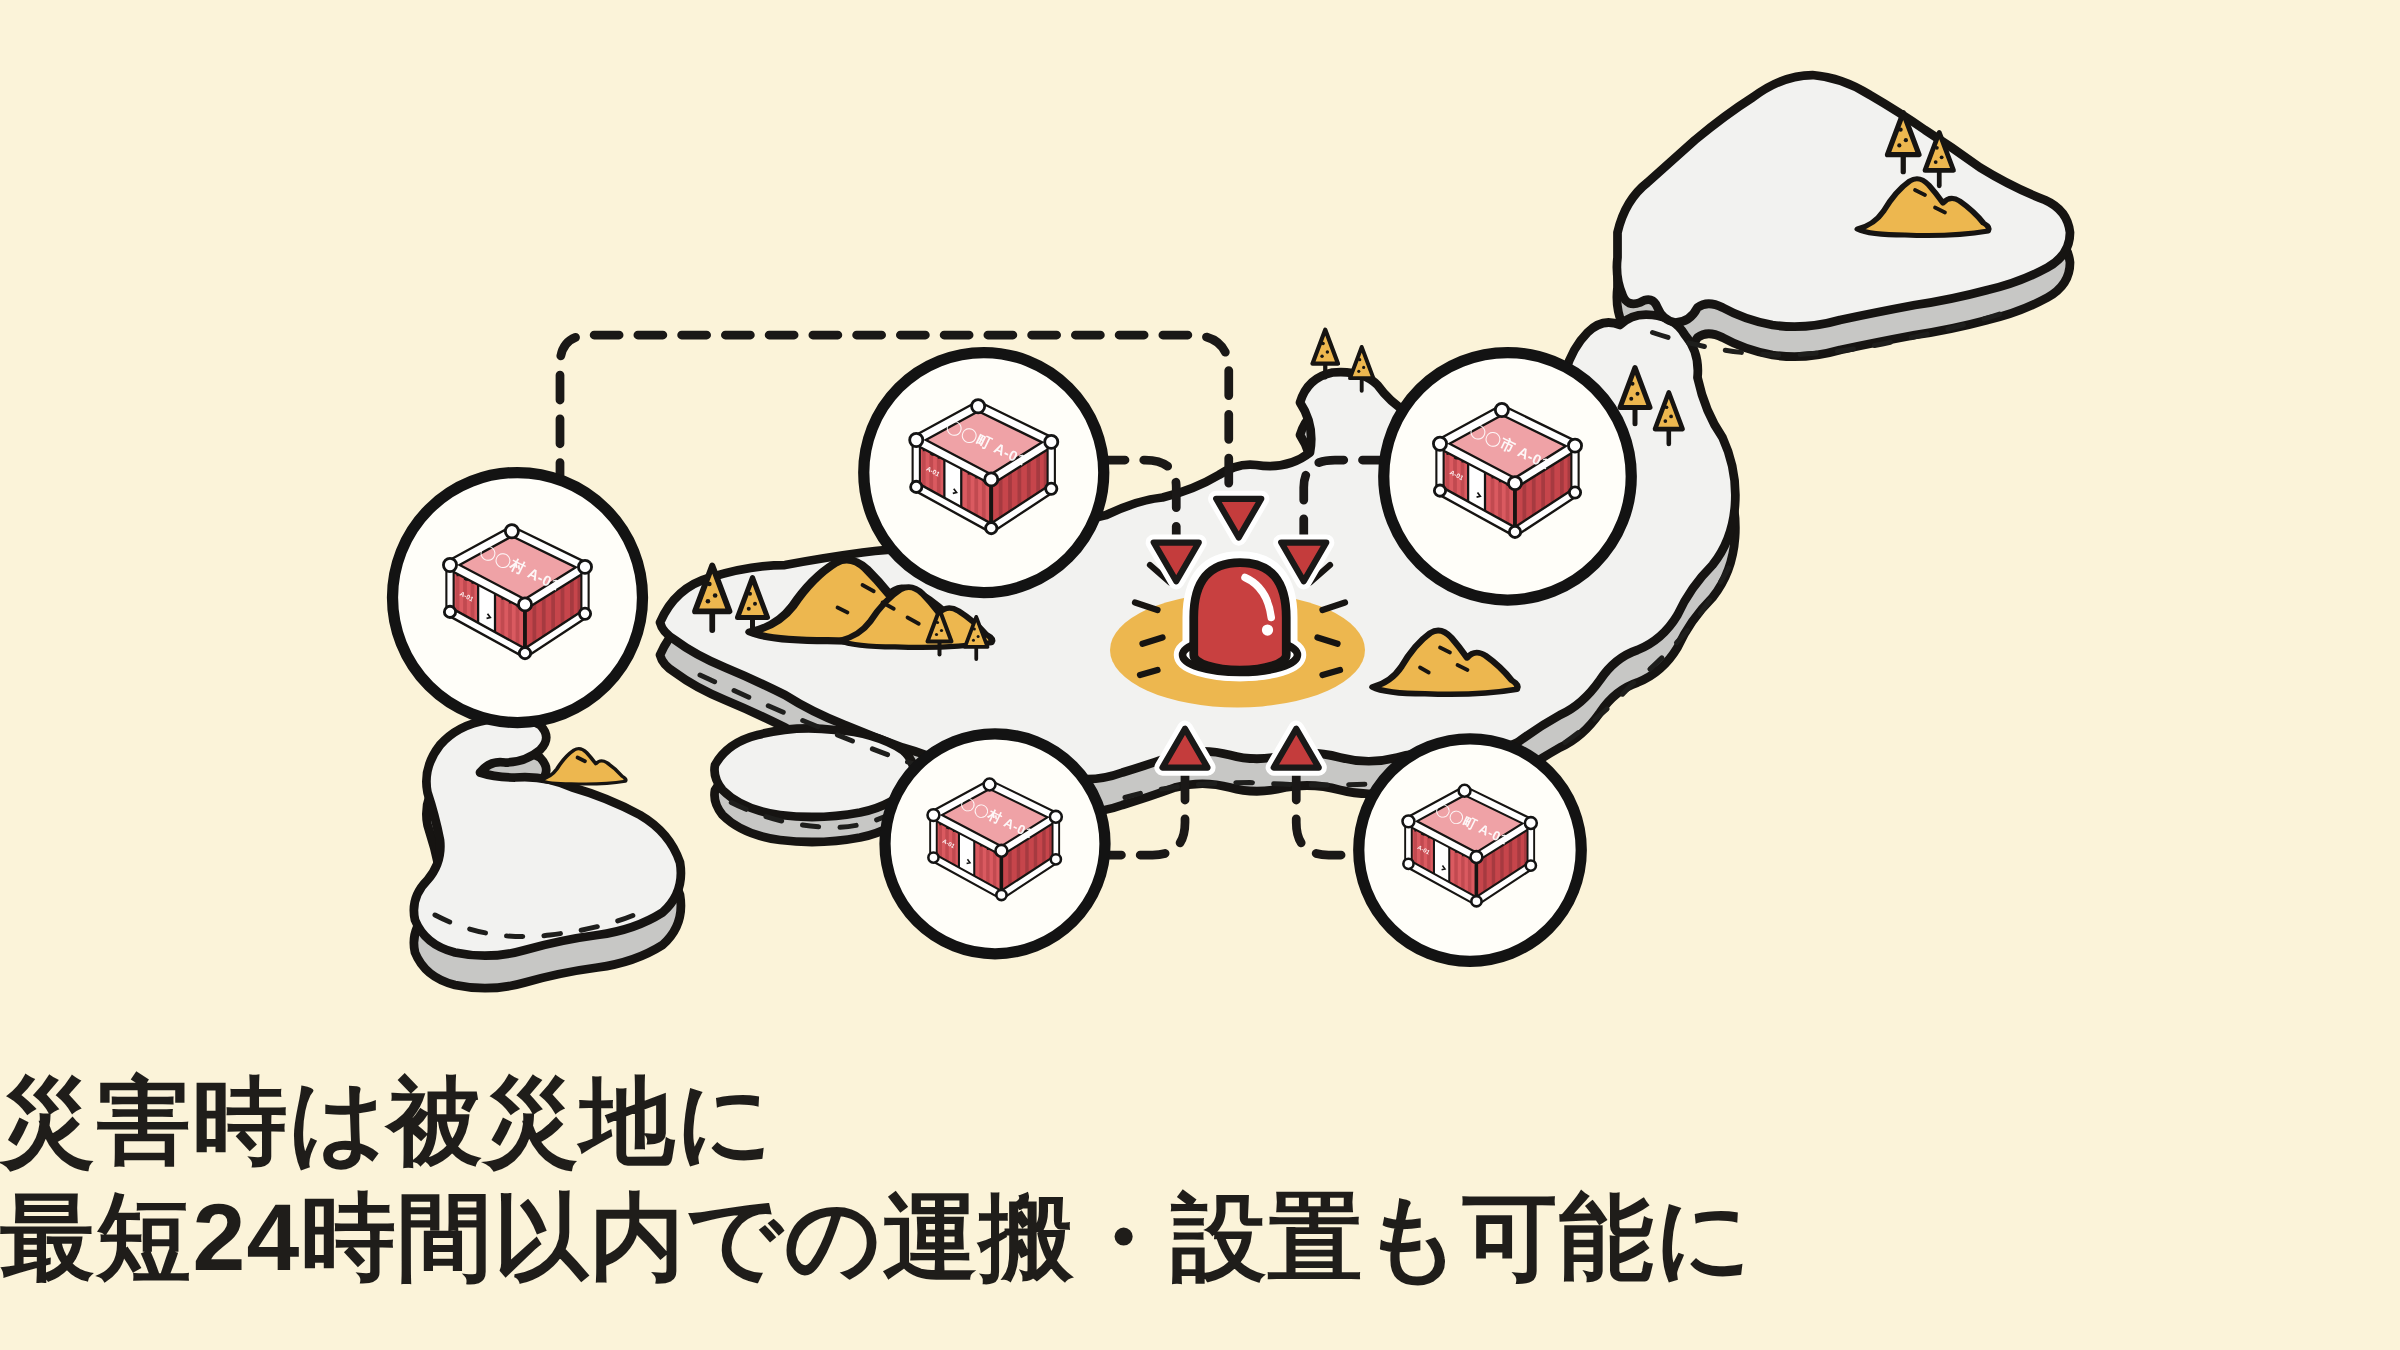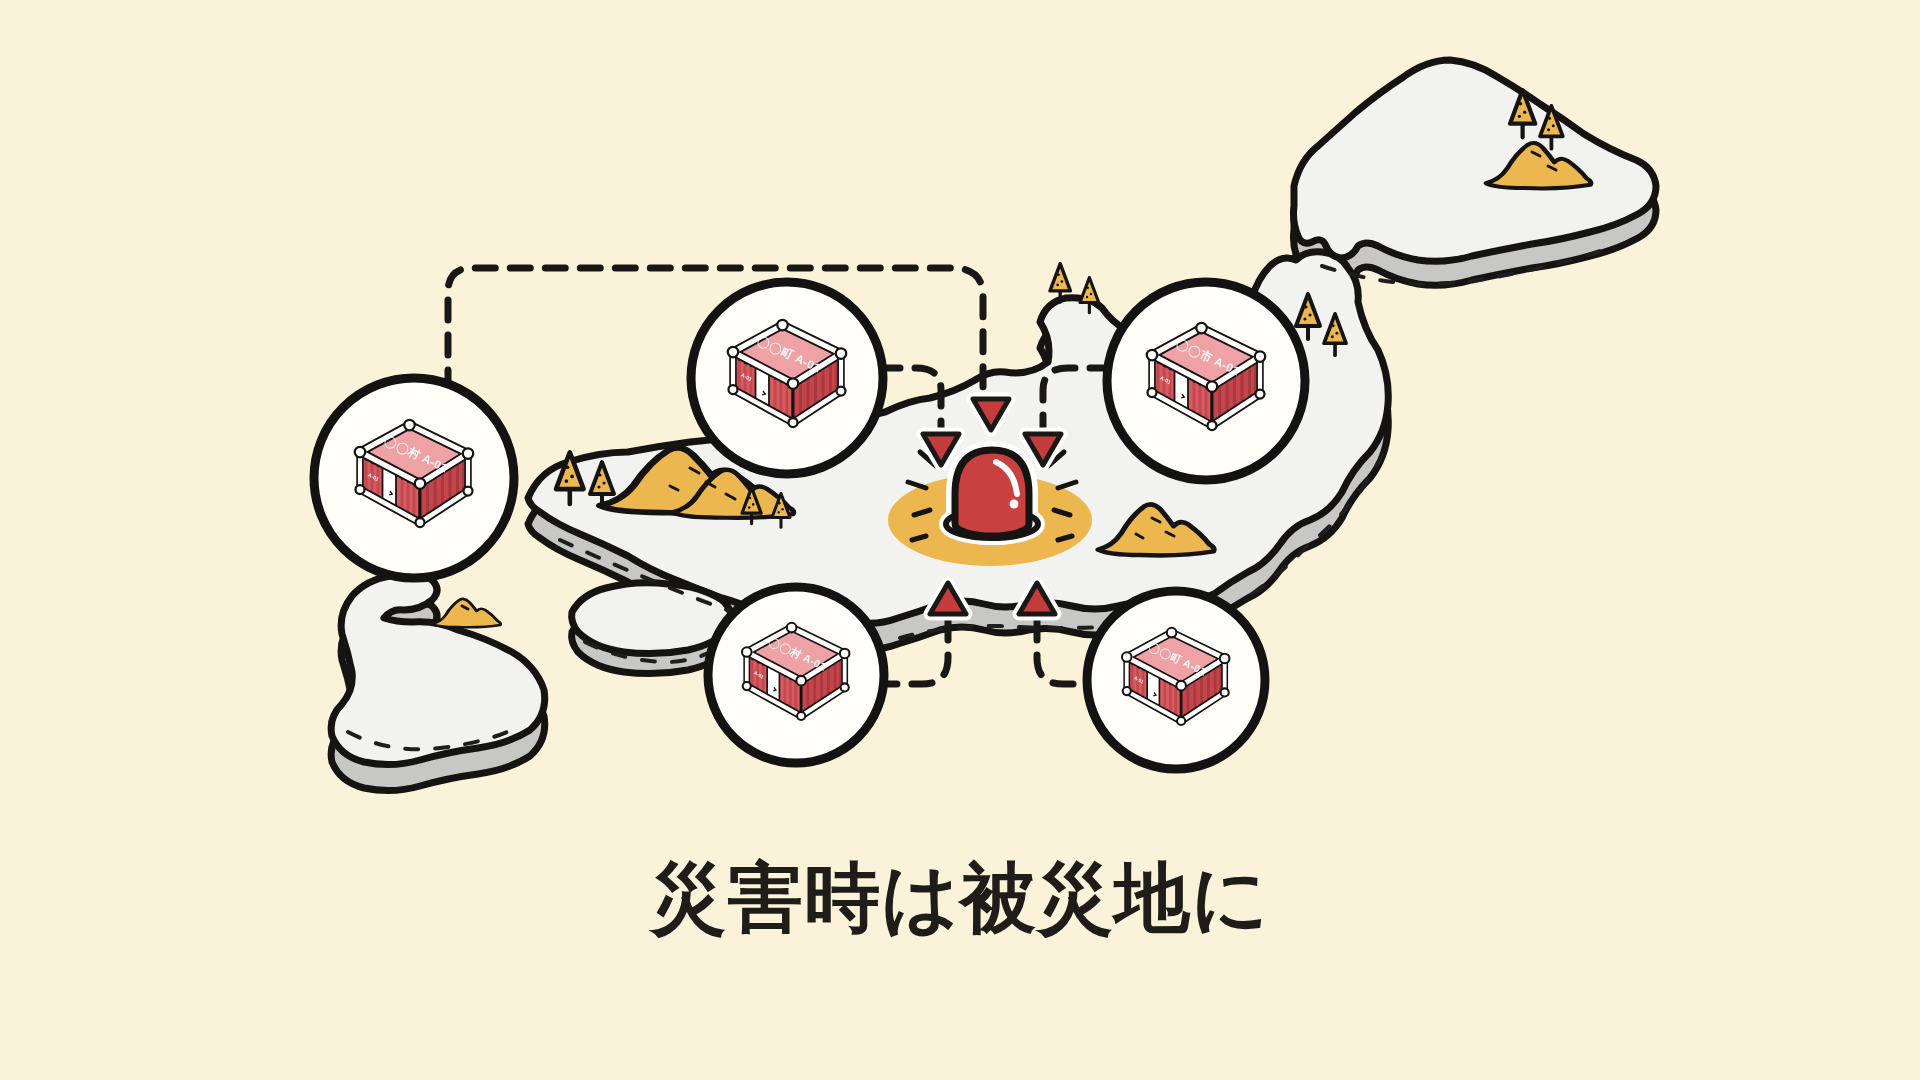--- a/index.html
+++ b/index.html
@@ -8,21 +8,21 @@
     background:#FBF3D9;
     font-family:"Liberation Sans","DejaVu Sans",sans-serif;
     position:relative;
   }
   .stage{position:absolute;inset:0;}
   svg text{font-family:"Liberation Sans","DejaVu Sans",sans-serif;}
   .container-label{font-size:15.5px;font-weight:bold;fill:#ffffff;opacity:.92;letter-spacing:.5px;}
   .door-label{font-size:7px;font-weight:bold;fill:#ffffff;opacity:.9;}
   .caption{
     position:absolute;left:0;right:0;top:852px;
-    text-align:center;color:#1F1D1A;
+    text-align:left;color:#1F1D1A;
     font-size:76px;font-weight:800;line-height:1.22;letter-spacing:1px;
   }
 </style>
 </head>
 <body>
 
 <div class="stage">
 <svg width="1920" height="1080" viewBox="0 0 1920 1080">
 
   <defs>
@@ -272,13 +272,14 @@
         <text class="container-label" x="106" y="64" text-anchor="middle" transform="rotate(26 106 60)">◯◯町 A-01</text>
         <text class="door-label" x="42" y="88" transform="rotate(28 42 88)">A-01</text>
       </g>
     </g>
   </g>
 </svg>
 </div>
 
 <div class="caption">
   <div>災害時は被災地に</div>
+  <div>最短24時間以内での運搬・設置も可能に</div>
 </div>
 
 </body></html>

